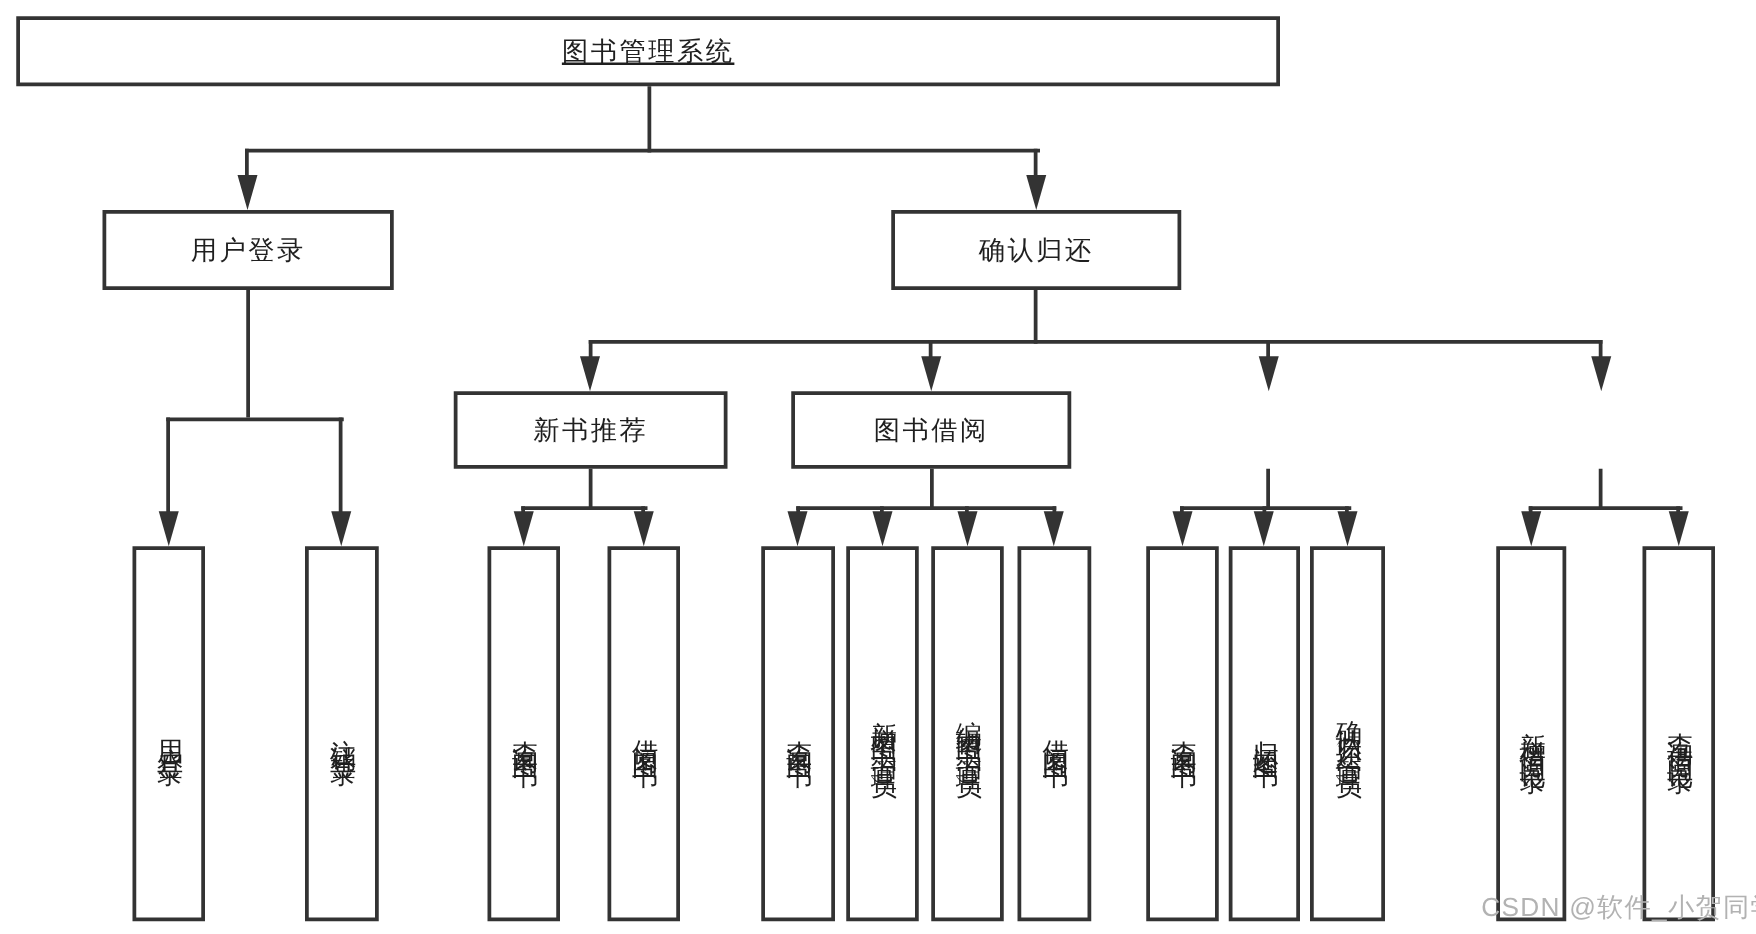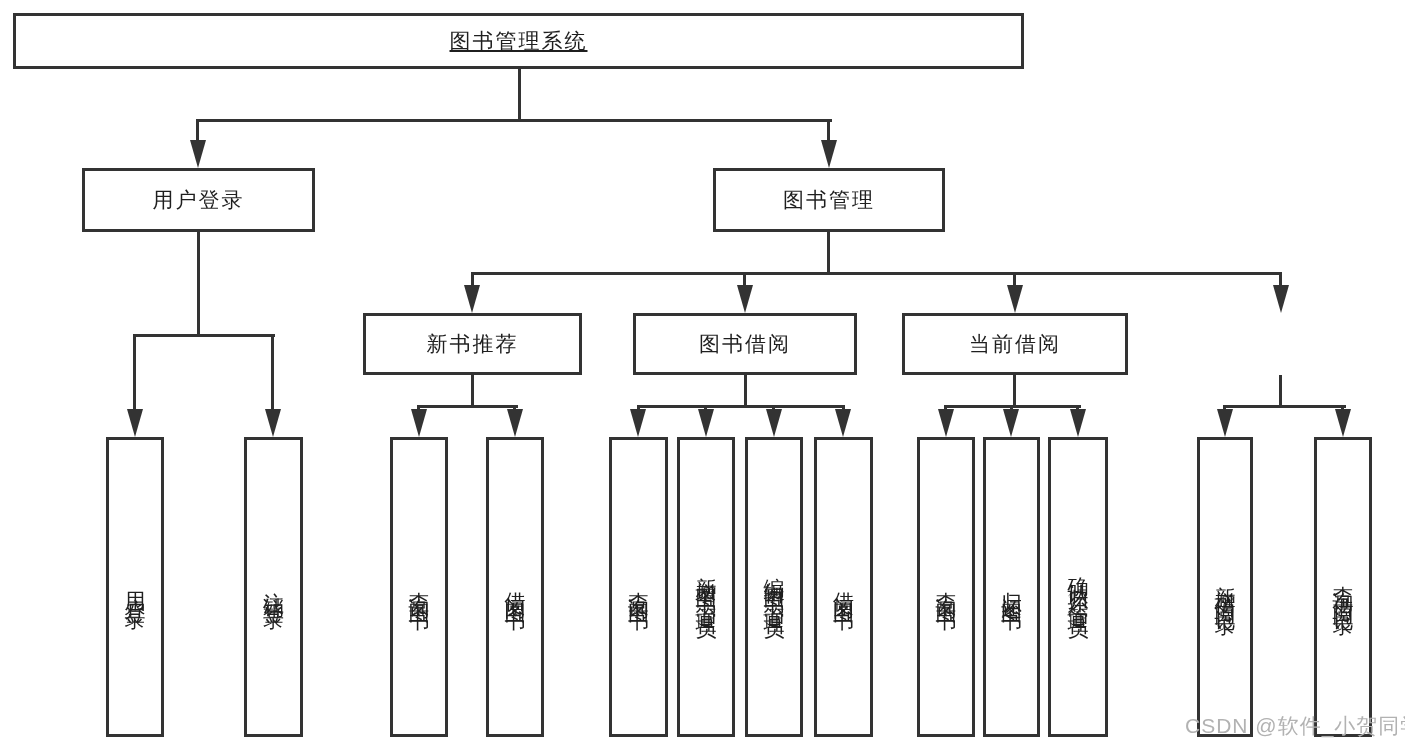--- a/index.html
+++ b/index.html
@@ -30,27 +30,26 @@
 </style>
 </head>
 <body>
 
 <div class="stage">
 
   <div class="box" style="left:13px; top:13px; width:1011px; height:56px;text-decoration:underline;">图书管理系统</div>
 
   <div class="box" style="left:82px; top:168px; width:233px; height:64px;">用户登录</div>
 
-  <div class="box" style="left:713px; top:168px; width:232px; height:64px;">图书管理</div>
+  <div class="box" style="left:713px; top:168px; width:232px; height:64px;">确认归还</div>
 
   <div class="box" style="left:633px; top:313px; width:224px; height:62px;">图书借阅</div>
 
   <div class="box" style="left:363px; top:313px; width:219px; height:62px;">新书推荐</div>
 
-  <div class="box" style="left:902px; top:313px; width:226px; height:62px;">当前借阅</div>
 
 
   <div class="box vbox" style="left:106px; top:437px; width:58px; height:300px;">用户登录</div>
 
   <div class="box vbox" style="left:244px; top:437px; width:59px; height:300px;">注销登录</div>
 
   <div class="box vbox" style="left:390px; top:437px; width:58px; height:300px;">查询图书</div>
 
   <div class="box vbox" style="left:486px; top:437px; width:58px; height:300px;">借阅图书</div>
 

